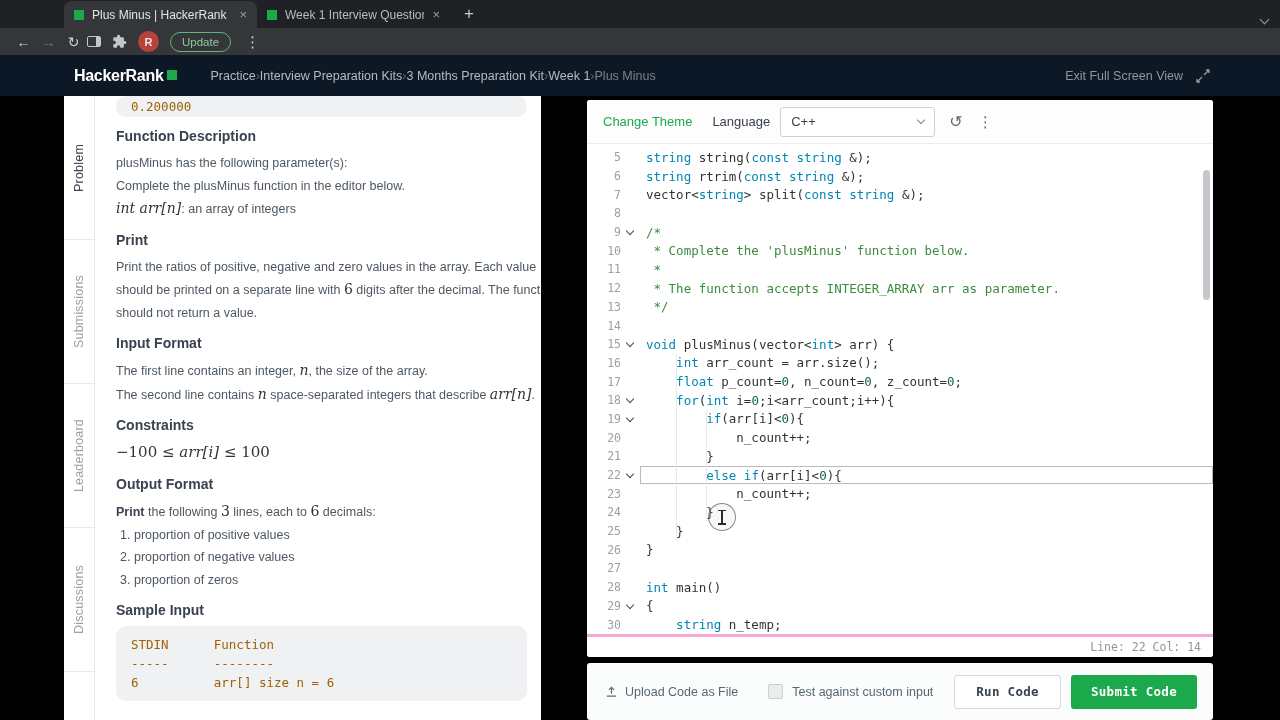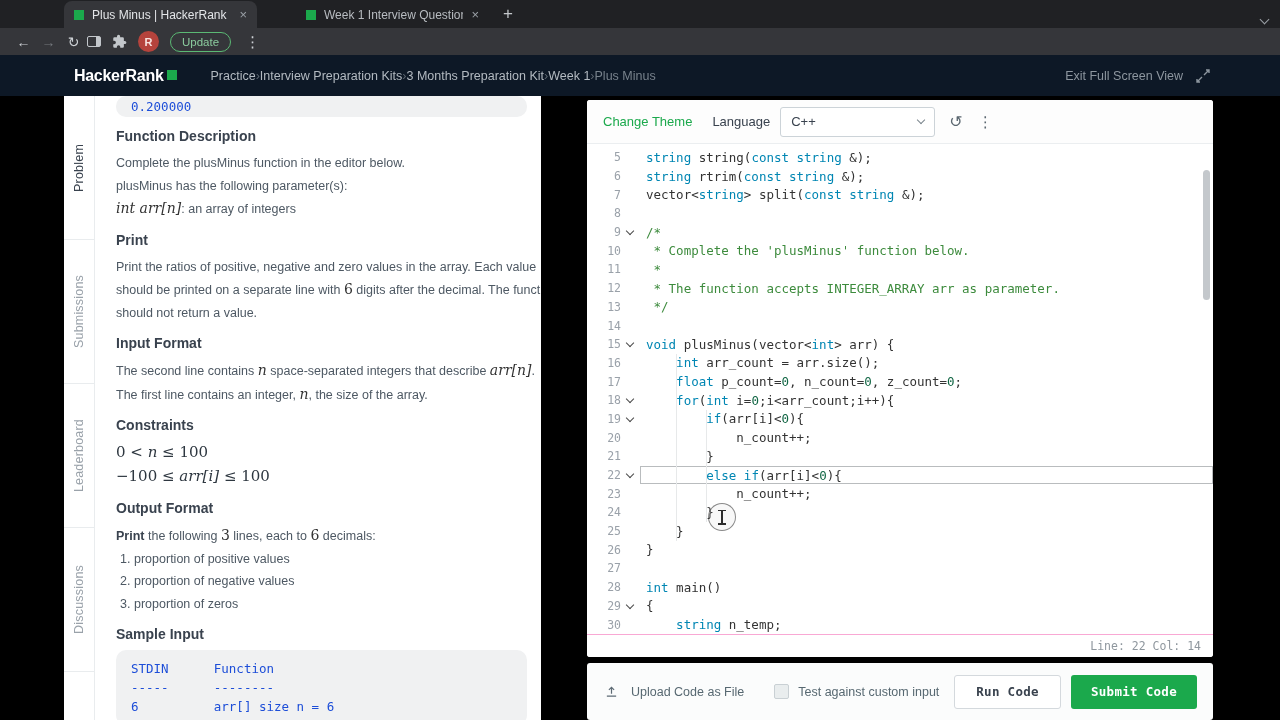--- a/index.html
+++ b/index.html
@@ -3,21 +3,21 @@
 <meta charset="utf-8">
 <style>
   :root { --green:#1ba94c; --kw:#0086b3; --cm:#3d8b3d; --num:#116644; }
   * { margin:0; padding:0; box-sizing:border-box; }
   html,body { width:1280px; height:720px; overflow:hidden; background:#000; }
   body { font-family:"Liberation Sans", sans-serif; }
   #screen { position:relative; width:1280px; height:720px; background:#000; overflow:hidden; }
 
   
   .tabstrip { position:absolute; top:0; left:0; width:100%; height:28px; background:#202124; display:flex; align-items:flex-end; padding-left:64px; }
-  .tabs { display:flex; align-items:flex-end; height:28px;gap:39px; }
+  .tabs { display:flex; align-items:flex-end; height:28px; }
   .tab { width:193px; height:27px; display:flex; align-items:center; gap:8px; padding:0 10px; font-size:12px; cursor:pointer; }
   .tab.active { background:#35363a; border-radius:8px 8px 0 0; color:#e3e5e8; }
   .tab.inactive { color:#b8bcc1; }
   .favicon { width:10px; height:10px; background:var(--green); flex:none; }
   .tab-title { flex:1; white-space:nowrap; overflow:hidden; }
   .tab-close { font-size:13px; color:#9aa0a6; flex:none; }
   .newtab-btn { width:26px; height:26px; display:flex; align-items:center; justify-content:center; color:#c3c7cb; font-size:17px; margin-left:6px; margin-bottom:1px; cursor:pointer; }
   .tabsearch { position:absolute; right:12px; top:9px; }
   .chevron-down { display:inline-block; width:7px; height:7px; border-right:1.6px solid #9aa0a6; border-bottom:1.6px solid #9aa0a6; transform:rotate(45deg); }
 
@@ -52,21 +52,21 @@
 
   
   .workspace { position:absolute; top:96px; left:0; right:0; bottom:0; background:#000; }
 
   .problem-card { position:absolute; left:64px; top:0; width:477px; height:624px; background:#fff; display:flex; overflow:hidden; }
   .rail { width:31px; flex:none; border-right:1px solid #e9ecee; display:flex; flex-direction:column; }
   .rail-tab { height:144px; display:flex; align-items:center; justify-content:center; border-bottom:1px solid #e9ecee; cursor:pointer; }
   .rail-label { writing-mode:vertical-rl; transform:rotate(180deg); font-size:12.5px; color:#9aa2aa; letter-spacing:0.2px; }
   .rail-tab.active .rail-label { color:#39424e; }
   .prob-content { flex:1; padding:0 14px 0 21px; overflow:hidden; }
-  .blk-code { background:#f0f1f2; padding:9px 15px; font-family:"DejaVu Sans Mono", monospace; font-size:12.5px; line-height:19px; color:#1d4ed8; white-space:pre; margin:0 0 10px;border-radius:10px; }
+  .blk-code { background:#f0f1f2; padding:9px 15px; font-family:"DejaVu Sans Mono", monospace; font-size:12.5px; line-height:19px; color:#a16207; white-space:pre; margin:0 0 10px;border-radius:10px; }
   .blk-code.partial { padding:1px 15px; }
   .blk-h { font-size:14px; font-weight:700; color:#39424e; margin:12px 0 8px; line-height:15px; }
   .blk-p { font-size:12.5px; color:#4d5863; line-height:22.5px; white-space:nowrap; }
   .blk-p.math { line-height:23px; }
   .run-b { font-weight:700; color:#39424e; }
   .run-si { font-family:"DejaVu Serif", serif; font-style:italic; font-size:14px; color:#333; }
   .run-sr { font-family:"DejaVu Serif", serif; font-size:14px; color:#333; }
   .blk-p.math .run-si, .blk-p.math .run-sr { font-size:15px; color:#2e3740; }
   .blk-ol { margin:0; padding-left:18px; list-style:decimal; }
   .blk-ol li { font-size:12.5px; color:#4d5863; line-height:22.5px; }
@@ -88,25 +88,25 @@
   .lcode { white-space:pre; color:#333; padding-left:8px; }
   .tok-k { color:var(--kw); }
   .tok-c { color:var(--cm); }
   .tok-d { color:var(--num); }
   .tok-p { color:#333; }
   .crow.active:after { content:""; position:absolute; left:53px; right:0; top:0; bottom:0; border:1px solid #b9bcbe; pointer-events:none; }
   .indent-guide { position:absolute; width:1px; background:#e7e9ea; }
   .indent-guide.g1 { left:89px; top:210px; height:187px; }
   .indent-guide.g2 { left:119px; top:266px; height:112px; }
   .ed-scroll { position:absolute; right:3px; top:26px; width:7px; height:130px; background:#c4c8cc; border-radius:4px; cursor:pointer; }
-  .ed-status { height:23px; display:flex; align-items:center; justify-content:flex-end; padding-right:12px; font-family:"DejaVu Sans Mono", monospace; font-size:11.5px; color:#8f979e; border-top:1px solid #f9a8d4; background:#fff; }
+  .ed-status { height:23px; display:flex; align-items:center; justify-content:flex-end; padding-right:12px; font-family:"DejaVu Sans Mono", monospace; font-size:11.5px; color:#8f979e; border-top:3px solid #f9a8d4; background:#fff; }
 
   
   .action-bar { position:absolute; left:587px; top:567px; width:626px; height:57px; background:#fbfcfc; border-radius:3px; display:flex; align-items:center; padding:0 16px 0 18px; }
-  .upload { display:flex; align-items:center; gap:13px; color:#576871; font-size:12.5px; cursor:pointer; }
+  .upload { display:flex; align-items:center; gap:7px; color:#576871; font-size:12.5px; cursor:pointer; }
   .custom { display:flex; align-items:center; gap:9px; margin-left:30px; color:#576871; font-size:12.5px; cursor:pointer; }
   .checkbox { width:15px; height:15px; background:#e9edee; border:1px solid #c9d0d4; border-radius:2px; display:inline-block; }
   .run-btn { margin-left:auto; height:34px; padding:0 21px; background:#fff; border:1px solid #d4d9dd; border-radius:3px; font-family:"DejaVu Sans Mono", monospace; font-size:12.5px; font-weight:700; color:#39424e; letter-spacing:0.3px; cursor:pointer; }
   .submit-btn { height:34px; padding:0 20px; margin-left:10px; background:var(--green); border:none; border-radius:3px; font-family:"DejaVu Sans Mono", monospace; font-size:12.5px; font-weight:700; color:#fff; letter-spacing:0.3px; cursor:pointer; }
 
   
   .cursor { position:absolute; left:708px; top:503px; width:28px; height:28px; border-radius:50%; border:1px solid rgba(45,45,45,0.55); background:rgba(190,190,190,0.10); display:flex; align-items:center; justify-content:center; z-index:50; pointer-events:none; }
   .ibeam { width:2px; height:13px; background:#2d2d2d; position:relative; display:block; }
   .ibeam:before { content:""; position:absolute; top:-1px; left:-3px; width:8px; height:1.5px; background:#2d2d2d; }
   .ibeam:after { content:""; position:absolute; bottom:-1px; left:-3px; width:8px; height:1.5px; background:#2d2d2d; }
@@ -185,32 +185,31 @@
           <div class="rail-tab">
             <span class="rail-label">Leaderboard</span>
           </div>
           <div class="rail-tab">
             <span class="rail-label">Discussions</span>
           </div>
         </div>
       <div class="prob-content">
           <div class="blk-code partial">0.200000</div>
           <div class="blk-h">Function Description</div>
+          <div class="blk-p"><span class="run-t">plusMinus has the following parameter(s):</span></div>
           <div class="blk-p"><span class="run-t">Complete the plusMinus function in the editor below.</span></div>
-          <div class="blk-p"><span class="run-t">plusMinus has the following parameter(s):</span></div>
           <div class="blk-p"><span class="run-si">int arr[n]</span><span class="run-t">: an array of integers</span></div>
           <div class="blk-h">Print</div>
           <div class="blk-p"><span class="run-t">Print the ratios of positive, negative and zero values in the array. Each value</span></div>
           <div class="blk-p"><span class="run-t">should be printed on a separate line with </span><span class="run-sr">6</span><span class="run-t"> digits after the decimal. The function</span></div>
           <div class="blk-p"><span class="run-t">should not return a value.</span></div>
           <div class="blk-h">Input Format</div>
+          <div class="blk-p"><span class="run-t">The first line contains an integer, </span><span class="run-si">n</span><span class="run-t">, the size of the array.</span></div>
           <div class="blk-p"><span class="run-t">The second line contains </span><span class="run-si">n</span><span class="run-t"> space-separated integers that describe </span><span class="run-si">arr[n]</span><span class="run-t">.</span></div>
-          <div class="blk-p"><span class="run-t">The first line contains an integer, </span><span class="run-si">n</span><span class="run-t">, the size of the array.</span></div>
           <div class="blk-h">Constraints</div>
-          <div class="blk-p math"><span class="run-sr">0 &lt; </span><span class="run-si">n</span><span class="run-sr"> ≤ 100</span></div>
           <div class="blk-p math"><span class="run-sr">−100 ≤ </span><span class="run-si">arr[i]</span><span class="run-sr"> ≤ 100</span></div>
           <div class="blk-h">Output Format</div>
           <div class="blk-p"><span class="run-b">Print</span><span class="run-t"> the following </span><span class="run-sr">3</span><span class="run-t"> lines, each to </span><span class="run-sr">6</span><span class="run-t"> decimals:</span></div>
           <ol class="blk-ol">
             <li>proportion of positive values</li>
             <li>proportion of negative values</li>
             <li>proportion of zeros</li>
           </ol>
           <div class="blk-h">Sample Input</div>
           <div class="blk-code">STDIN      Function

